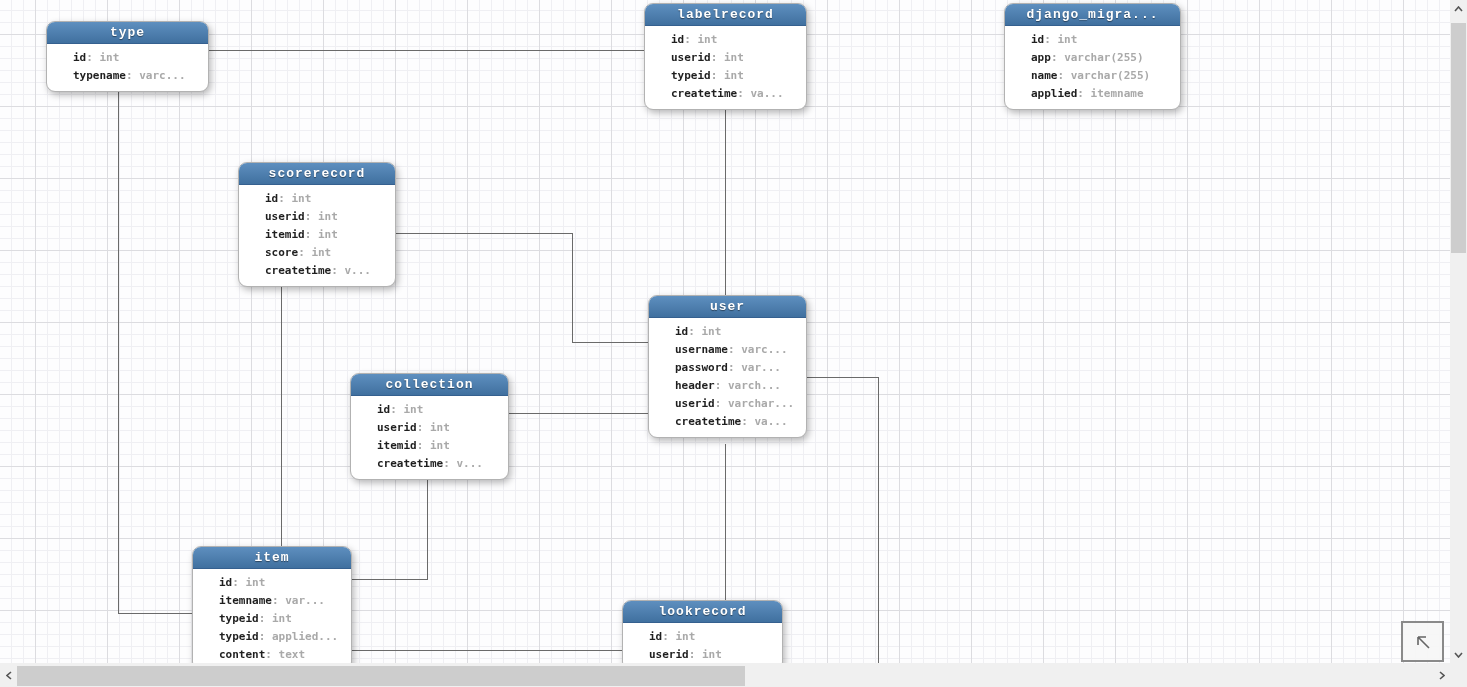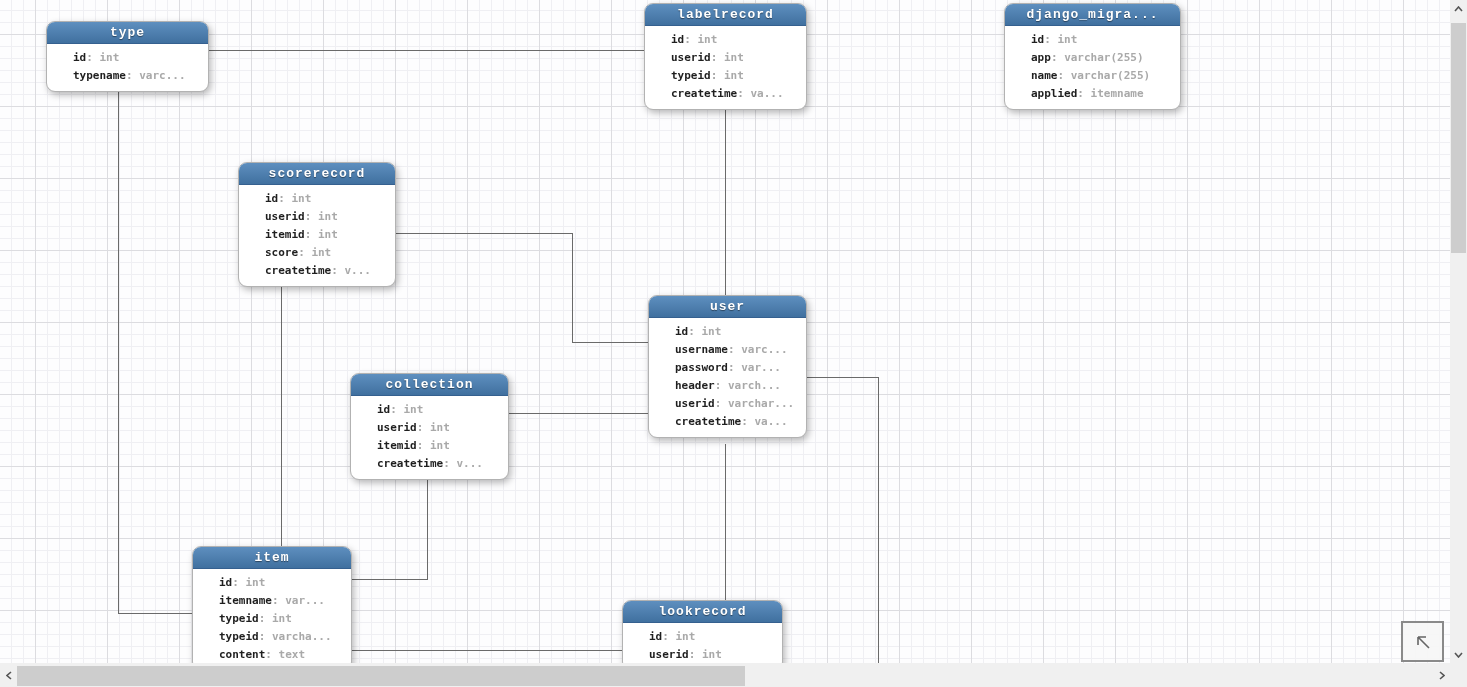--- a/index.html
+++ b/index.html
@@ -209,21 +209,21 @@
             <div class="row">
     <span class="fname">id</span><span class="ftype">int</span>
   </div>
             <div class="row">
     <span class="fname">itemname</span><span class="ftype">var...</span>
   </div>
             <div class="row">
     <span class="fname">typeid</span><span class="ftype">int</span>
   </div>
             <div class="row">
-    <span class="fname">typeid</span><span class="ftype">varcha...</span>
+    <span class="fname">typeid</span><span class="ftype">applied...</span>
   </div>
             <div class="row">
     <span class="fname">content</span><span class="ftype">text</span>
   </div>
           </div>
   </div>
         <div class="table" style="left: 622px; top: 600px; width: 159px;">
     <div class="table-header">
       <span>lookrecord</span>
     </div>

